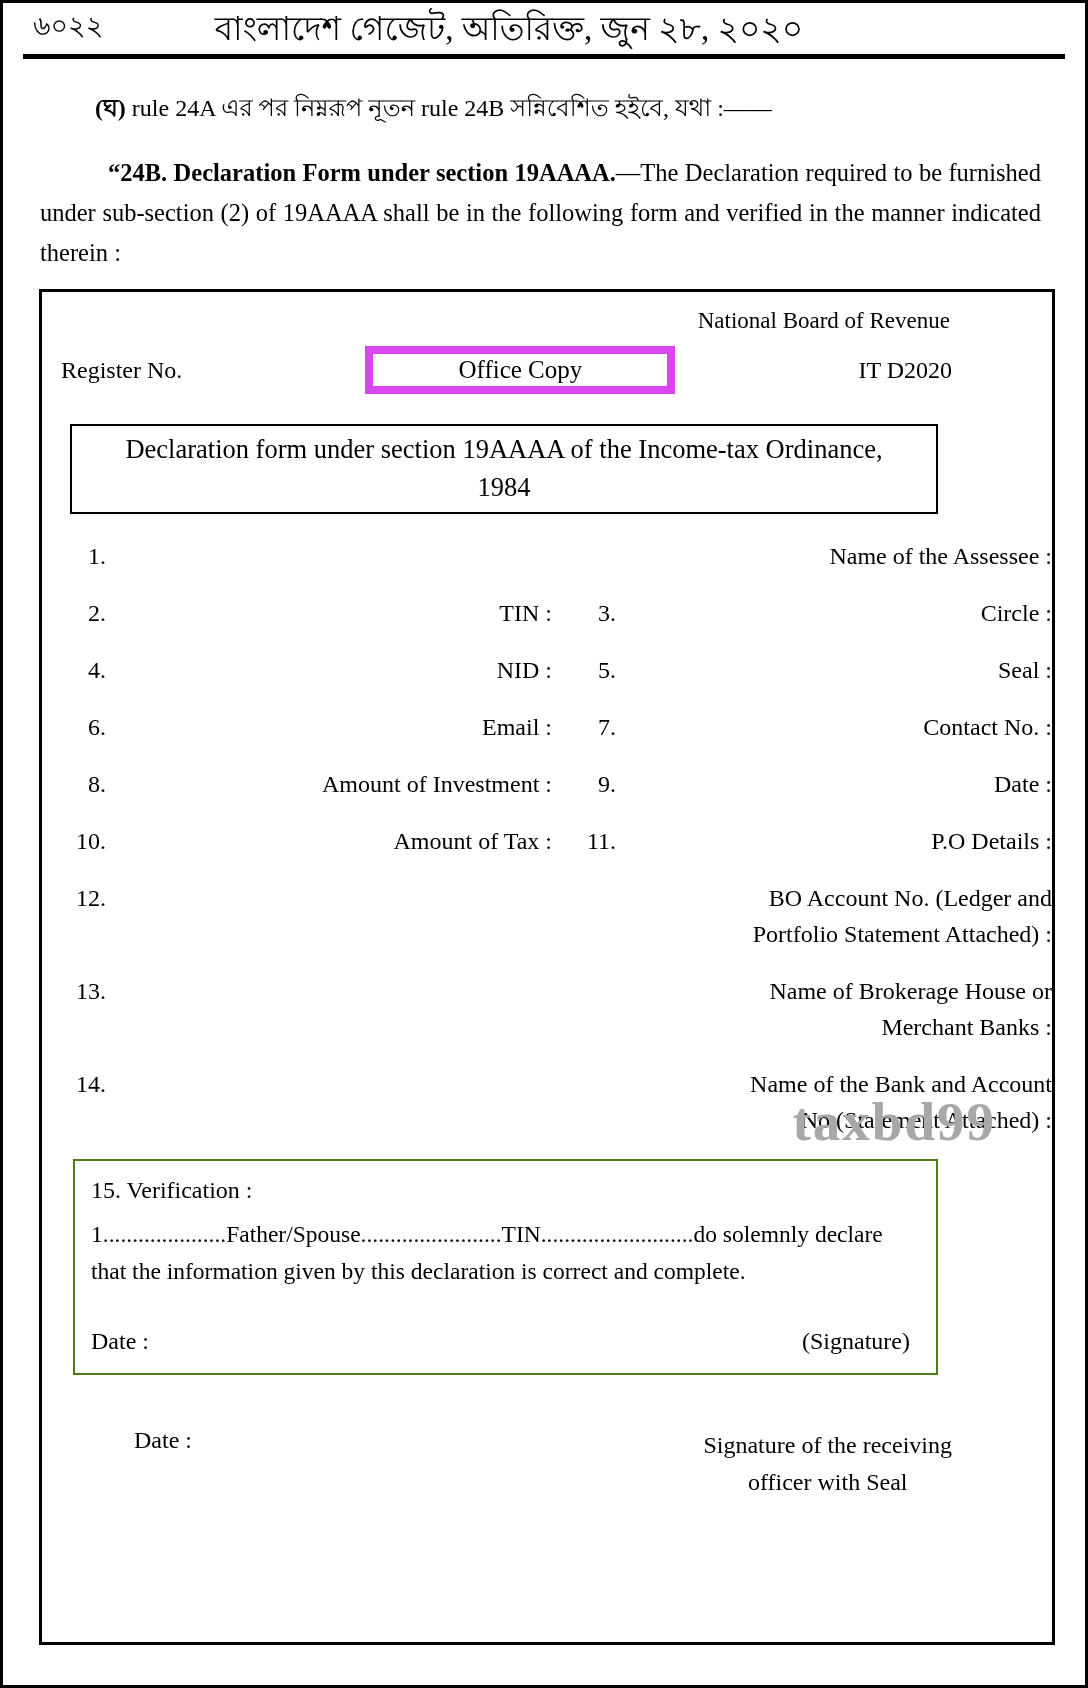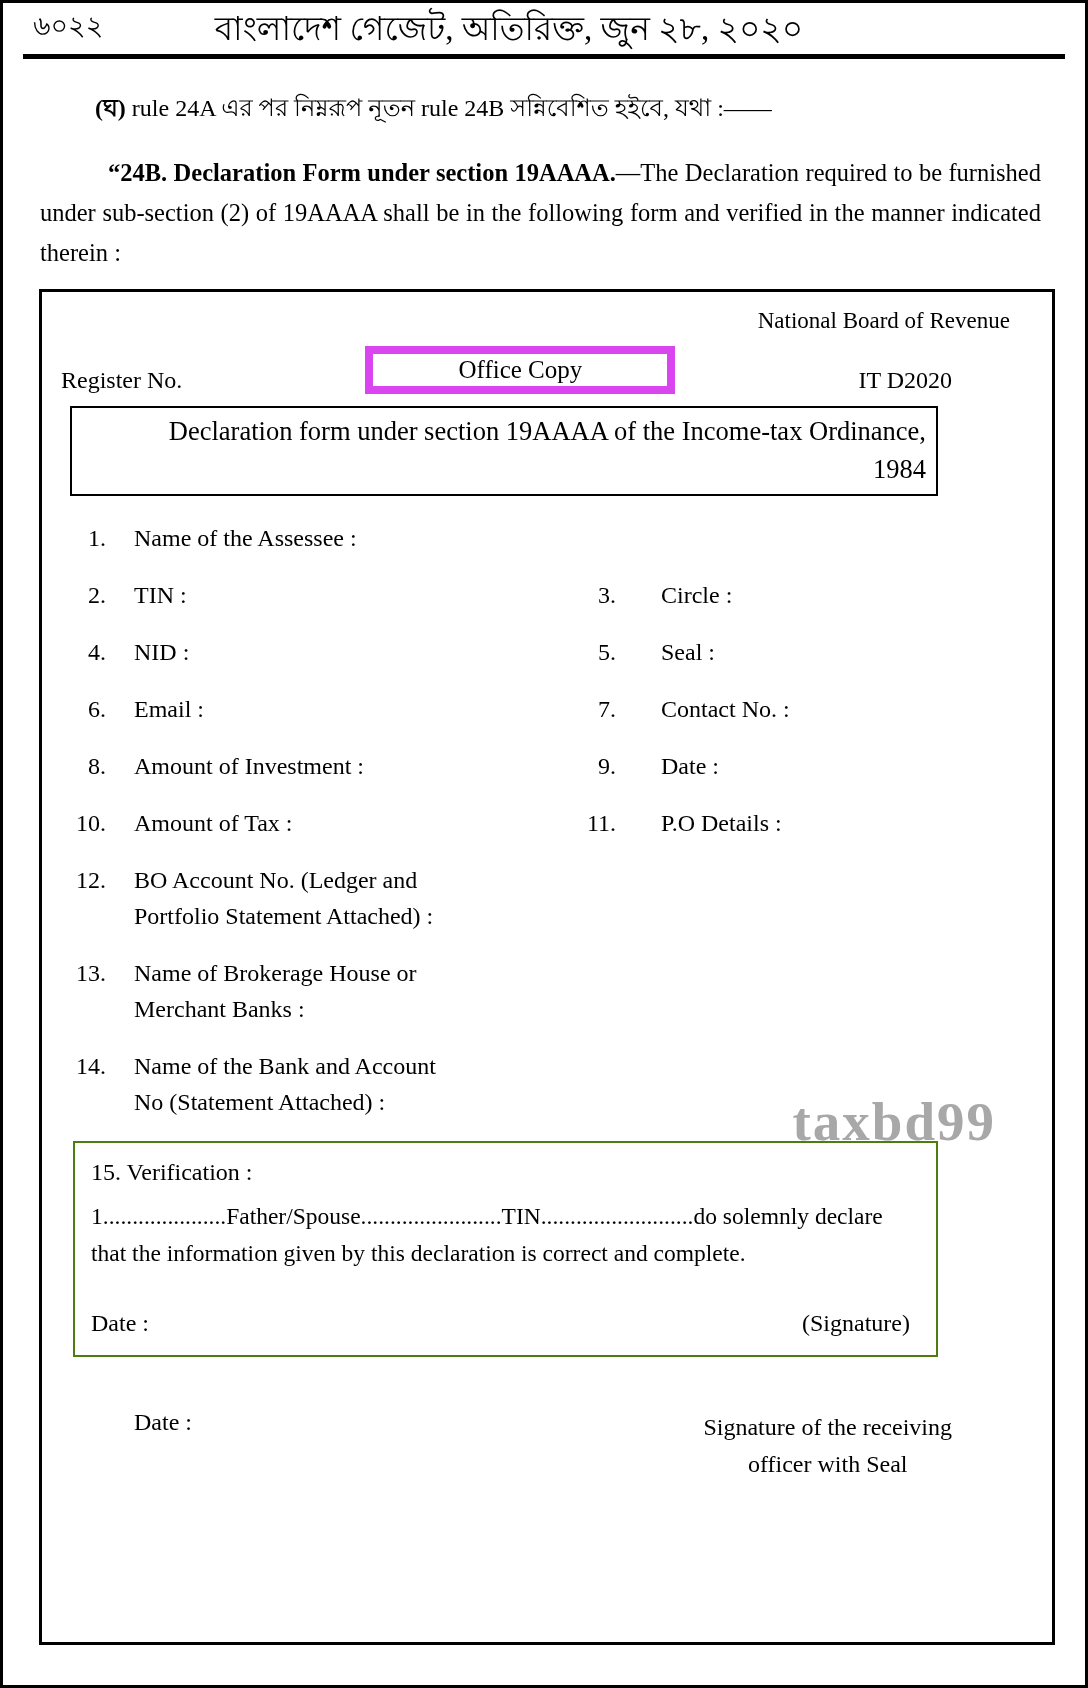--- a/index.html
+++ b/index.html
@@ -40,61 +40,61 @@
 
   
   .form-box {
     position: relative;
     width: 1016px;
     margin: 16px 0 0 36px;
     height: 1356px;
     border: 3px solid #000;
     background: #fff;
   }
-  .org { text-align: right; padding: 16px 42px 0 0; font-size: 23px; }
+  .org { text-align: right; padding: 16px 102px 0 0; font-size: 23px; }
   .reg-row {
     display: flex;
-    align-items: flex-end;
+    align-items: center;
     justify-content: space-between;
     margin-top: 12px;
     padding: 0 100px 0 19px;
     font-size: 24px;
     font-family: Liberation Serif, serif;
   }
   .copy-box {
     border: 8px solid #d946ef;
     width: 310px;
     height: 48px;
     display: flex;
     align-items: center;
     justify-content: center;
     font-size: 25px;
   }
   .title-box {
-    margin: 12px 0 0 28px;
+    margin: 30px 0 0 28px;
     width: 868px;
     border: 2px solid #000;
-    text-align: right;
+    text-align: center;
     font-size: 26.5px;
     line-height: 38px;
     padding: 4px 10px 6px 10px;
   }
   .pre { white-space: pre-line; }
 
   
   .fields { margin-top: 24px; }
   .frow {
     display: grid;
     grid-template-columns: 64px 446px 64px auto;
     font-size: 24px;
     line-height: 36px;
     margin-bottom: 21px;
   }
   .fnum { text-align: right; }
-  .flabel { padding-left: 28px; white-space: pre-line; }
+  .flabel { padding-left: 28px; white-space: pre-line; text-align: right; }
   .flabel.rcol { padding-left: 45px; }
   .flabel.full { grid-column: 2 / 5; }
 
   
   .watermark {
     position: absolute;
     top: 798px;
     right: 56px;
     font-size: 55px;
     font-weight: bold;

